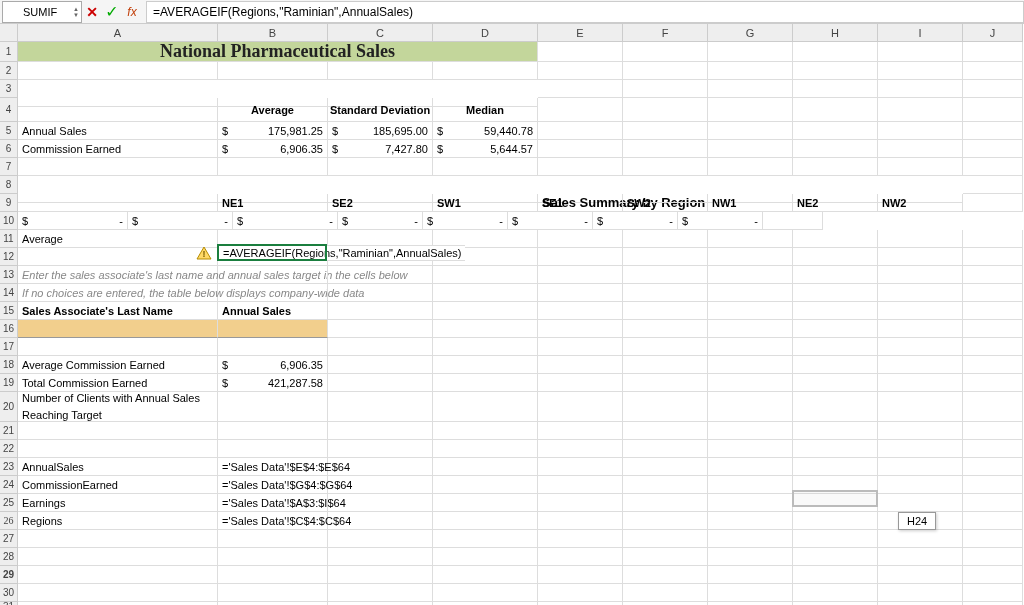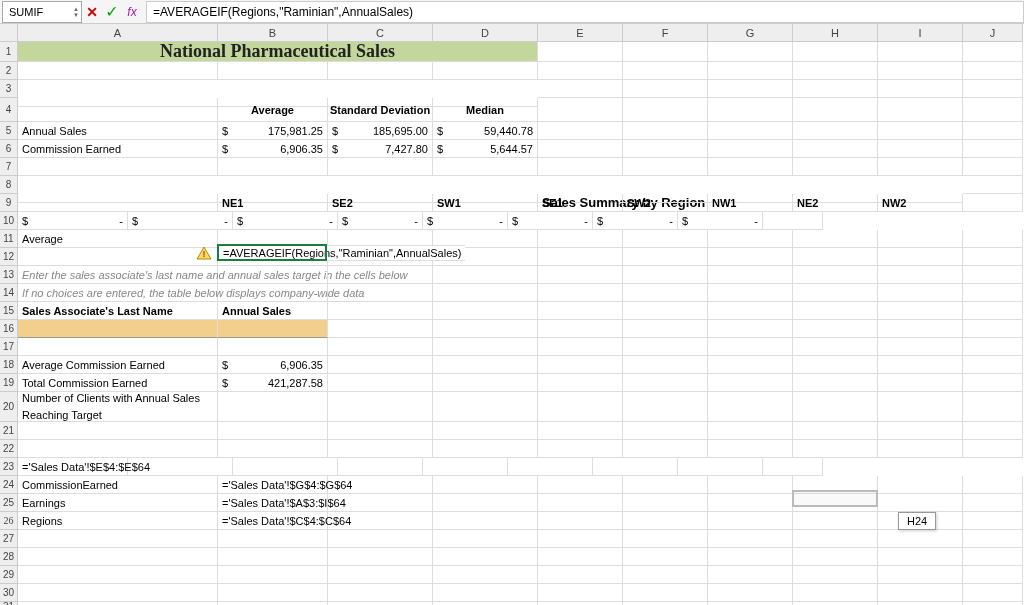--- a/index.html
+++ b/index.html
@@ -1,24 +1,24 @@
 <!DOCTYPE html>
 <html><head>
   <meta charset="utf-8">
   <style>
     * { box-sizing: border-box; margin: 0; padding: 0; }
     body { font-family: Arial, sans-serif; font-size: 11px; background: #fff; overflow: hidden; width: 1024px; height: 605px; }
     
     .formula-bar { display: flex; align-items: center; height: 24px; border-bottom: 1px solid #ccc; background: #f5f5f5; }
-    .name-box { width: 80px; height: 22px; border: 1px solid #aaa; background: #fff; display: flex; align-items: center; padding: 0 6px; margin-left: 2px; position: relative; }
+    .name-box { width: 80px; height: 22px; border: 1px solid #aaa; background: #fff; display: flex; align-items: center; padding: 0 20px; margin-left: 2px; position: relative; }
     .name-box-arrows { position: absolute; right: 2px; display: flex; flex-direction: column; font-size: 6px; line-height: 6px; color: #666; }
     .fb-btn { width: 20px; height: 22px; display: flex; align-items: center; justify-content: center; cursor: pointer; font-size: 14px; }
     .fb-cancel { color: #c00; font-weight: bold; }
     .fb-accept { color: #0a0; font-size: 16px; }
-    .fb-fx { font-style: italic; font-size: 12px; color: #a21caf; margin-right: 4px; }
+    .fb-fx { font-style: italic; font-size: 12px; color: #c2410c; margin-right: 4px; }
     .formula-input { flex: 1; height: 22px; border: 1px solid #ccc; background: #fff; padding: 0 6px; font-size: 12px; display: flex; align-items: center; font-family: Arial; }
     
     .grid-container { position: relative; }
     .col-headers { display: flex; height: 18px; }
     .corner { width: 18px; height: 18px; background: #eee; border-right: 1px solid #ccc; border-bottom: 1px solid #ccc; }
     .col-h { background: #eee; border-right: 1px solid #ccc; border-bottom: 1px solid #ccc; text-align: center; font-size: 11px; line-height: 18px; color: #444; }
     
     .grid-body { display: flex; }
     .row-headers { width: 18px; }
     .row-h { width: 18px; background: #eee; border-right: 1px solid #ccc; border-bottom: 1px solid #ccc; text-align: center; font-size: 10px; color: #444; display: flex; align-items: center; justify-content: center; }
@@ -100,21 +100,21 @@
         <div class="row-h" style="height: 18px;">19</div>
         <div class="row-h" style="height: 30px;">20</div>
         <div class="row-h" style="height: 18px;">21</div>
         <div class="row-h" style="height: 18px;">22</div>
         <div class="row-h" style="height: 18px;">23</div>
         <div class="row-h" style="height: 18px;">24</div>
         <div class="row-h" style="height: 18px;">25</div>
         <div class="row-h" style="height: 18px; font-family: Liberation Serif, serif;">26</div>
         <div class="row-h" style="height: 18px;">27</div>
         <div class="row-h" style="height: 18px;">28</div>
-        <div class="row-h" style="height: 18px;">29</div>
+        <div class="row-h" style="height: 18px; font-weight: bold;">29</div>
         <div class="row-h" style="height: 18px;">30</div>
         <div class="row-h" style="height: 10px;">31</div>
       </div>
     <div class="cells">
 
       <div class="row rh-tall">
         <div class="cell title-cell" style="width:520px">National Pharmaceutical Sales</div>
         <div class="cell cE"></div>
           <div class="cell cF"></div>
           <div class="cell cG"></div>
@@ -443,20 +443,21 @@
           <div class="cell cD"></div>
           <div class="cell cE"></div>
           <div class="cell cF"></div>
           <div class="cell cG"></div>
           <div class="cell cH"></div>
           <div class="cell cI"></div>
           <div class="cell cJ"></div>
         </div>
 
       <div class="row rh">
+          <div class="cell cA">AnnualSales</div>
           <div class="cell cB" style="overflow:visible">
             <span>='Sales Data'!$E$4:$E$64</span>
           </div>
           <div class="cell cC"></div>
           <div class="cell cD"></div>
           <div class="cell cE"></div>
           <div class="cell cF"></div>
           <div class="cell cG"></div>
           <div class="cell cH"></div>
           <div class="cell cI"></div>

